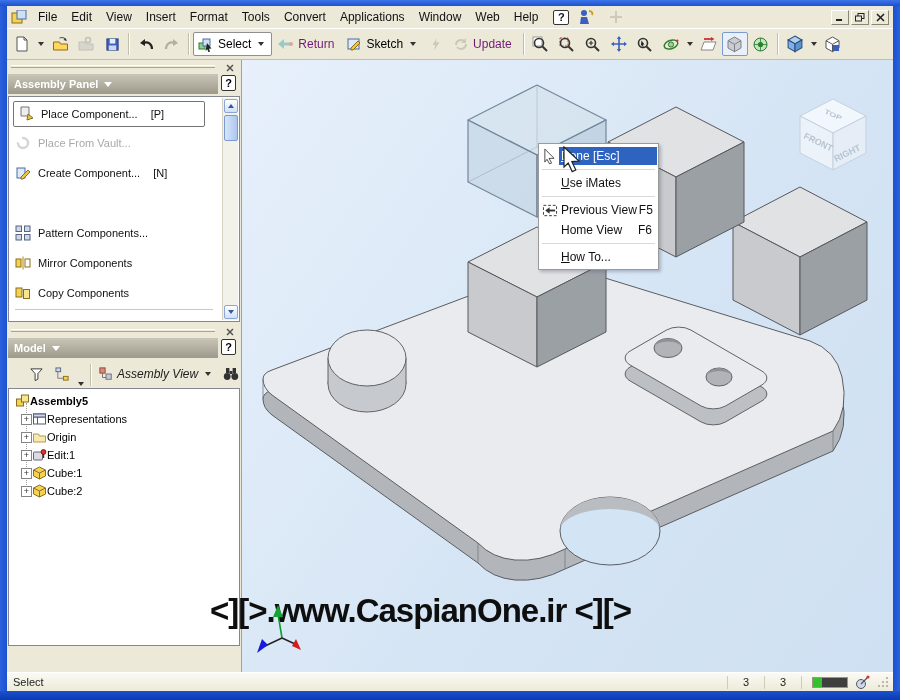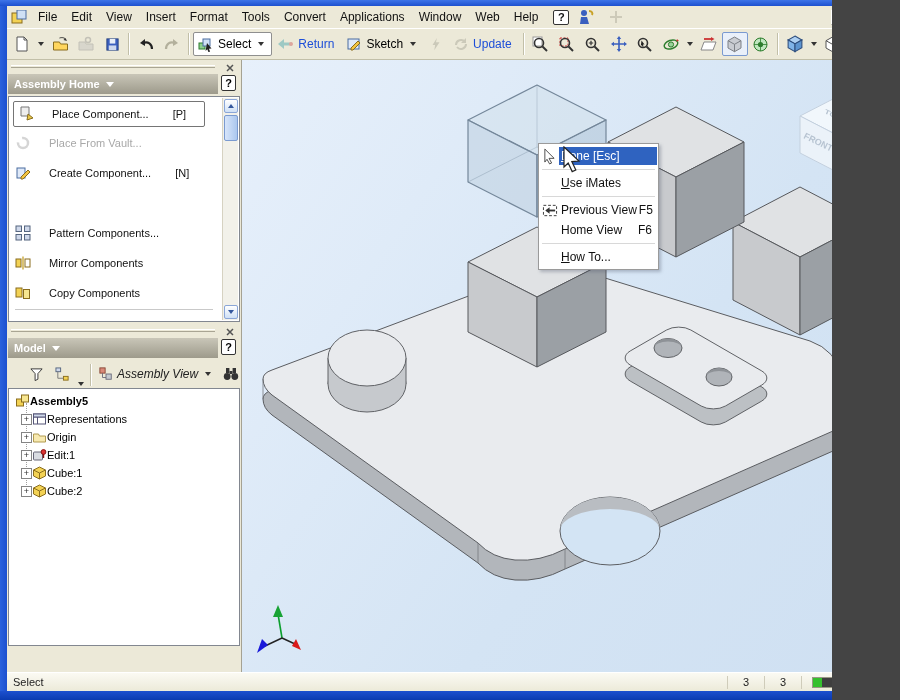--- a/index.html
+++ b/index.html
@@ -1,17 +1,17 @@
 <!DOCTYPE html>
 <html><head>
 <meta charset="utf-8">
 <style>
   * { margin:0; padding:0; box-sizing:border-box; }
   body { font-family:"Liberation Sans", sans-serif; background:#444; }
-  .screen { position:relative; width:832px; height:700px; background:#ece9d8; overflow:hidden;
+  .screen { position:relative; width:900px; height:700px; background:#ece9d8; overflow:hidden;
             font-family:"Liberation Sans", sans-serif; }
   
   .chrome-top    { position:absolute; left:0; top:0; width:900px; height:6px; background:linear-gradient(#3d74e8,#1c50cf); }
   .chrome-left   { position:absolute; left:0; top:6px; width:7px; height:685px; background:linear-gradient(90deg,#2a62dd,#1c50cf); }
   .chrome-right  { position:absolute; left:893px; top:6px; width:7px; height:685px; background:linear-gradient(90deg,#1c50cf,#2a62dd); }
   .chrome-bottom { position:absolute; left:0; top:691px; width:900px; height:9px; background:linear-gradient(#1c50cf,#0b3bb0); }
 
   
   .menubar { position:absolute; left:7px; top:6px; width:886px; height:22px; display:flex; align-items:center;
              background:#ece9d8; font-size:12px; color:#111; }
@@ -25,42 +25,42 @@
   .wc-btn { width:18px; height:15px; background:#ece9d8; border:1px solid #fff; border-right-color:#8a8775;
             border-bottom-color:#8a8775; display:flex; align-items:center; justify-content:center; }
 
   
   .toolbar { position:absolute; left:7px; top:28px; width:886px; height:32px; display:flex; align-items:center;
              background:#ece9d8; border-top:1px solid #fff; border-bottom:1px solid #c2bfa8; padding:0 2px; }
   .tb-btn { width:26px; height:24px; display:flex; align-items:center; justify-content:center; flex:0 0 auto; }
   .tb-combo { display:flex; align-items:center; height:24px; padding:0 4px; flex:0 0 auto; }
   .tb-box { border:1px solid #8f8f8f; background:#fff; border-radius:2px; }
   .tb-label { font-size:12px; margin:0 4px; }
-  .tb-label.dis { color:#1d4ed8; }
+  .tb-label.dis { color:#701a75; }
   .caret { width:0; height:0; border-left:3px solid transparent; border-right:3px solid transparent;
            border-top:4px solid #333; margin:0 3px; flex:0 0 auto; }
   .tb-sep { width:2px; height:22px; border-left:1px solid #c2bfa8; border-right:1px solid #fff; margin:0 3px; flex:0 0 auto; }
   .pressed { border:1px solid #7a9ad0; background:#e9f0fa; border-radius:2px; }
   .disicon { opacity:.4; }
 
   
   .dock { position:absolute; left:7px; top:60px; width:235px; height:612px; background:#ece9d8;
           border-right:1px solid #a5a293; }
   .grip { position:absolute; left:4px; width:204px; height:3px; border-top:1px solid #fff; border-bottom:1px solid #a9a593; }
   .panel-x { position:absolute; width:14px; height:14px; }
   .panel-header { position:absolute; left:1px; width:210px; height:20px;
                   background:linear-gradient(#c9c6b8,#9d9a8b); color:#fff; font-weight:bold; font-size:11px;
                   display:flex; align-items:center; padding-left:6px; }
   .hdr-caret { width:0; height:0; border-left:4px solid transparent; border-right:4px solid transparent;
                border-top:5px solid #fff; margin-left:6px; }
   .panel-help { position:absolute; width:15px; height:16px; border:1px solid #333; border-radius:2px;
                 background:#fff; font-weight:bold; font-size:11px; text-align:center; line-height:14px; }
   .asm-list { position:absolute; left:1px; top:36px; width:232px; height:226px; background:#fff;
               border:1px solid #828790; font-size:11px; }
-  .asm-item { position:absolute; left:6px; display:flex; align-items:center; height:20px; gap:18px; color:#111; }
+  .asm-item { position:absolute; left:6px; display:flex; align-items:center; height:20px; gap:7px; color:#111; }
   .asm-item.first { left:4px; width:192px; height:26px; border:1px solid #757575; border-radius:2px; background:#fff; padding-left:4px; }
   .asm-item.dis { color:#a8a8a8; }
   .asm-short { margin-left:6px; }
   .asm-sepline { position:absolute; left:6px; width:198px; height:1px; background:#c9c9c9; }
   
   .sbar { position:absolute; right:1px; top:1px; width:16px; height:222px; background:#f2f1ea; border-left:1px solid #d6d2c2; }
   .sb-btn { position:absolute; left:1px; width:14px; height:14px; background:linear-gradient(#fff,#cfe0f5);
             border:1px solid #8aa6d8; border-radius:2px; display:flex; align-items:center; justify-content:center; }
   .sb-up { top:1px; } .sb-down { bottom:1px; }
   .sb-tri-up { width:0; height:0; border-left:3px solid transparent; border-right:3px solid transparent; border-bottom:4px solid #35589e; }
@@ -330,21 +330,21 @@
     </div>
   </div>
 
   <div class="dock">
 
     <div class="grip" style="top:5px;"></div>
     <svg class="panel-x" style="left:216px; top:1px;" viewBox="0 0 14 14">
       <path d="M4 4l6 6M10 4l-6 6" stroke="#555" stroke-width="1.5"></path>
     </svg>
     <div class="panel-header" style="top:14px;">
-      <span>Assembly Home</span>
+      <span>Assembly Panel</span>
       <span class="hdr-caret"></span>
     </div>
     <div class="panel-help" style="left:214px; top:15px;">?</div>
 
     <div class="asm-list">
       <div class="asm-item first" style="top:4px;">
         <svg width="16" height="16" viewBox="0 0 16 16">
           <path d="M3 1h8v9H3z" fill="#eee" stroke="#777"></path>
           <path d="M10 8l5 4-6 2z" fill="#e8c84a" stroke="#8a6d1d"></path>
         </svg>
@@ -601,20 +601,21 @@
         <span class="ctx-icon"></span>
         <span class="ctx-label"><span class="u">H</span><span>ow To...</span></span>
       </div>
     </div>
 
     <svg class="cursor-overlay" width="24" height="32" viewBox="0 0 24 32">
       <path d="M2 1l15 14-7.2.6 4 8.4-3.6 1.6-4-8.6-4.2 4z" fill="#fff" stroke="#222" stroke-width="1.2"></path>
     </svg>
   </div>
 
+  <div class="watermark">&lt;][&gt;.www.CaspianOne.ir &lt;][&gt;</div>
 
   <svg class="triad" width="56" height="58" viewBox="0 0 56 58">
     <path d="M32 40 L28 16" stroke="#0c9e2e" stroke-width="1.6" fill="none"></path>
     <path d="M32 40 L15 48" stroke="#222" stroke-width="1.4" fill="none"></path>
     <path d="M32 40 L45 46" stroke="#222" stroke-width="1.4" fill="none"></path>
     <polygon points="23,19 33,19 28,7" fill="#18a335"></polygon>
     <polygon points="7,55 18,47 12,41" fill="#1a1ad9"></polygon>
     <polygon points="51,52 42,48 46,41" fill="#d91a1a"></polygon>
   </svg>
 

